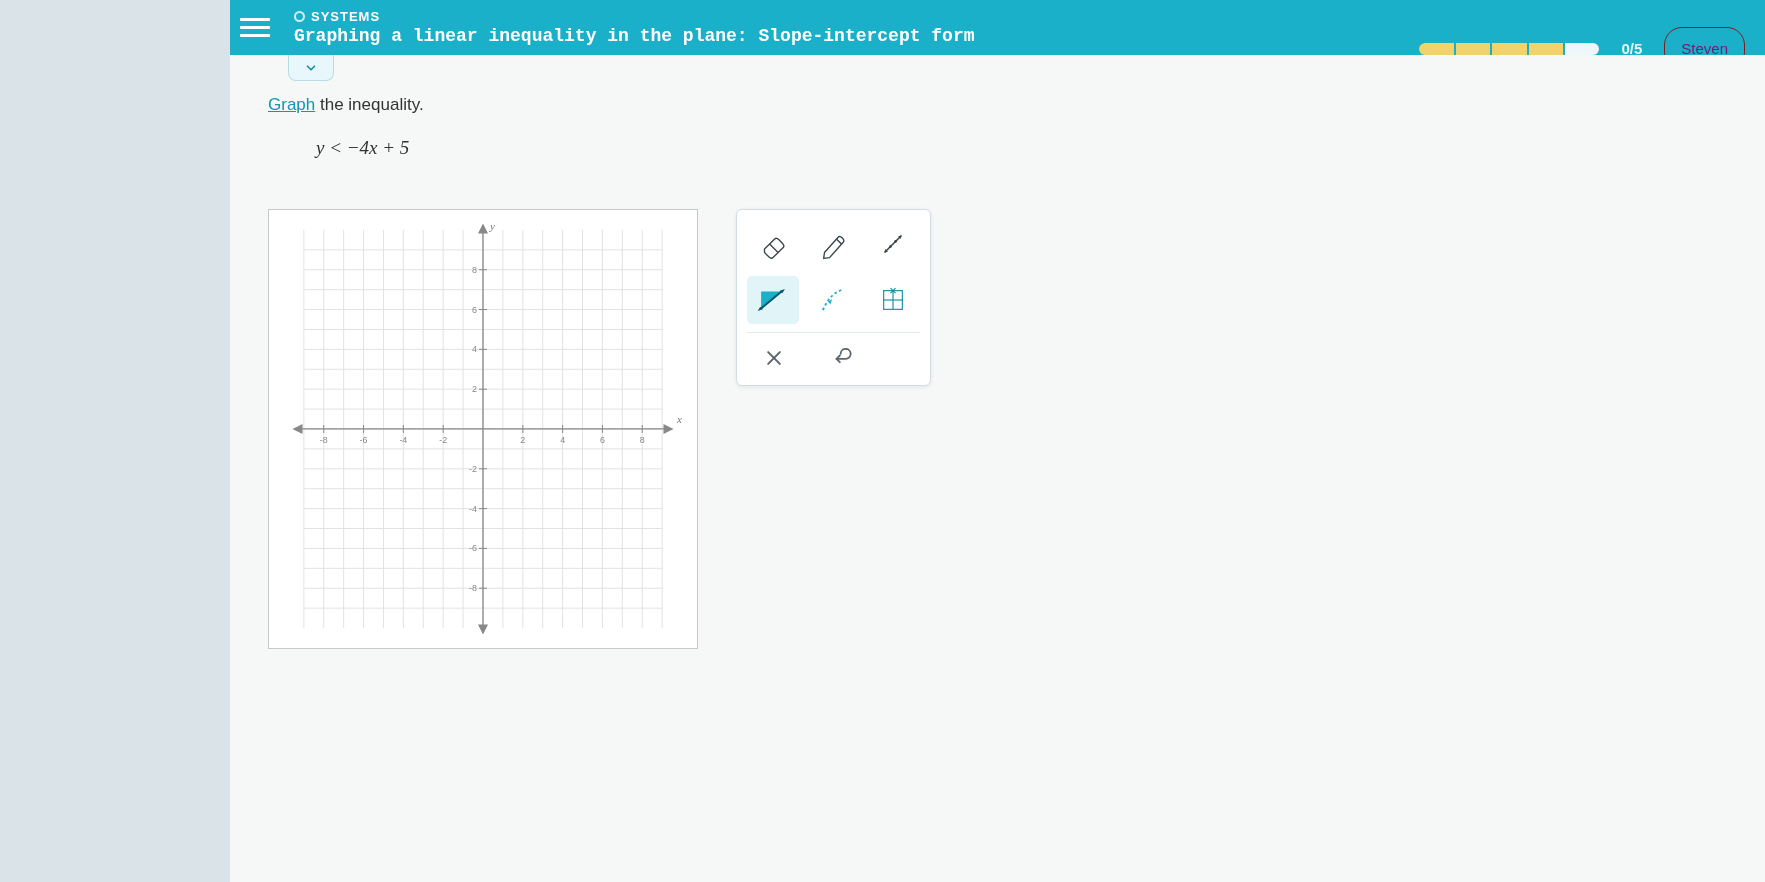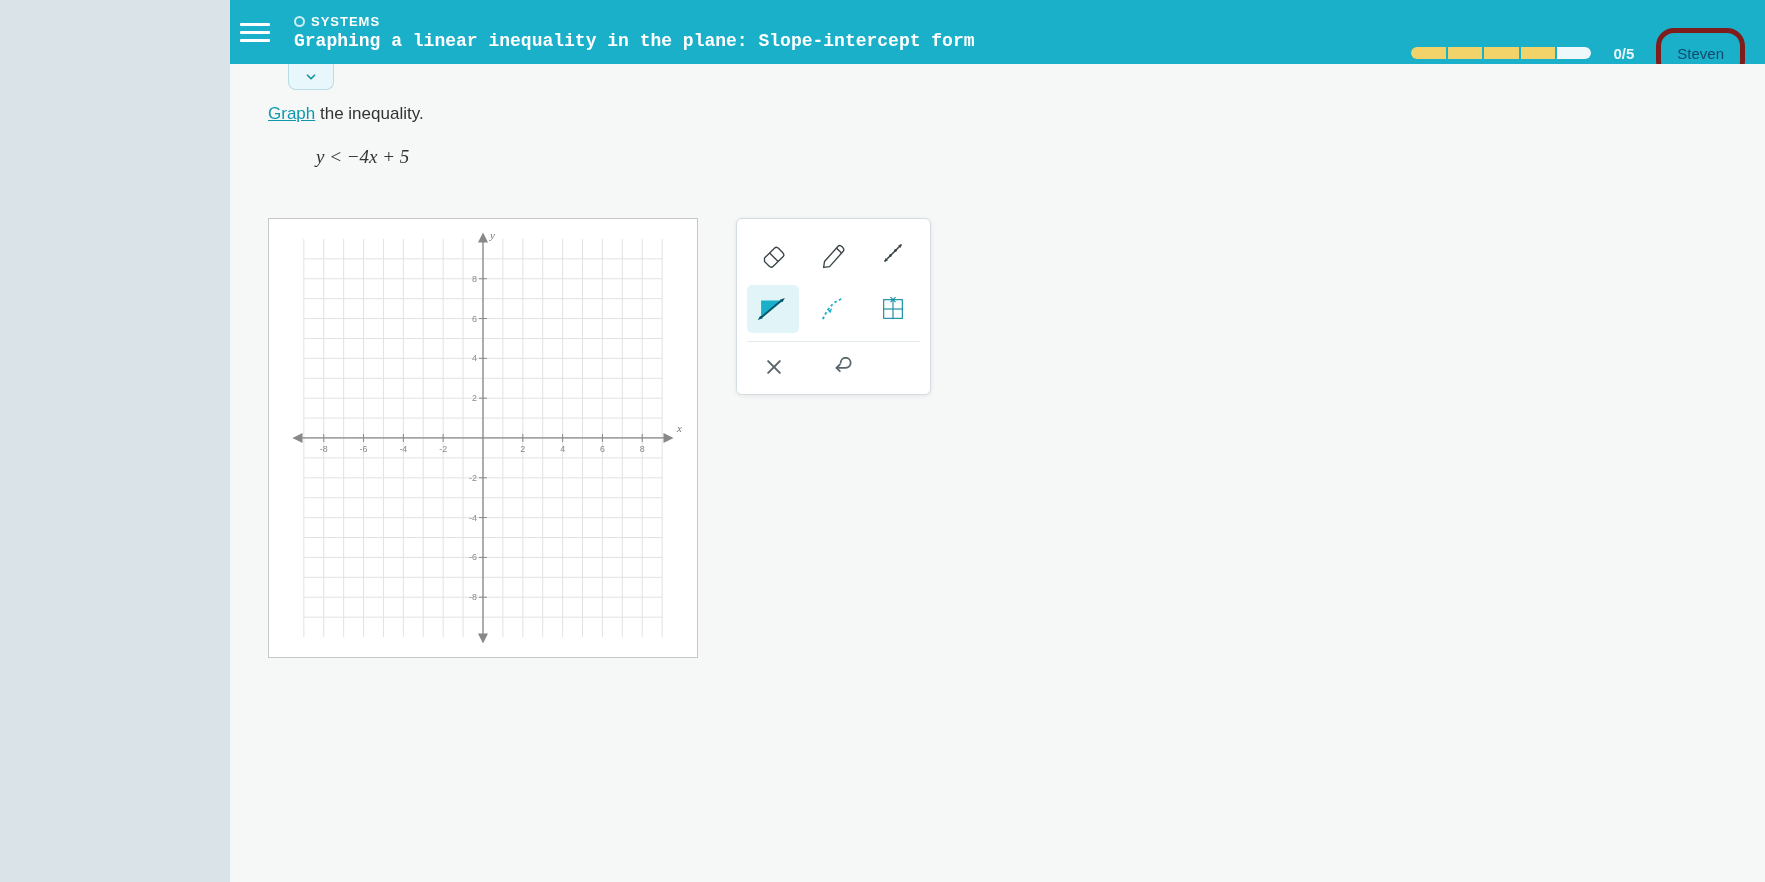--- a/index.html
+++ b/index.html
@@ -20,21 +20,21 @@
       flex: 1;
       display: flex;
       flex-direction: column;
       height: 100%;
     }
     .header-bar {
       background: #1bb0c9;
       color: #fff;
       display: flex;
       align-items: center;
-      height: 64px;
+      height: 55px;
       padding: 0 20px 0 10px;
       position: relative;
     }
     .menu-icon {
       width: 30px; height: 30px;
       display: flex; flex-direction: column;
       justify-content: center; gap: 5px;
       margin-right: 24px;
       cursor: pointer;
     }
@@ -60,22 +60,22 @@
     }
     .progress-seg {
       flex: 1; border-right: 2px solid #1bb0c9;
       background: #f1d36a;
     }
     .progress-seg:first-child { background: #f1d36a; }
     .progress-seg.empty { background: #eef7f9; }
     .progress-seg:last-child { border-right: none; }
     .progress-label { color: #e8f7fb; font-size: 15px; font-weight: 600; }
     .user-pill {
-      border: 5px solid #7f1d1d; border-radius: 18px;
-      padding: 12px 16px; font-size: 15px; color: #0c4a6e;
+      border: 1px solid #7f1d1d; border-radius: 18px;
+      padding: 12px 16px; font-size: 15px; color: #701a75;
       cursor: pointer;
     }
     .work-area {
       background: #f6f7f7;
       flex: 1;
       position: relative;
       padding: 0 0 16px 38px;
     }
     .dropdown-tab {
       position: absolute;

